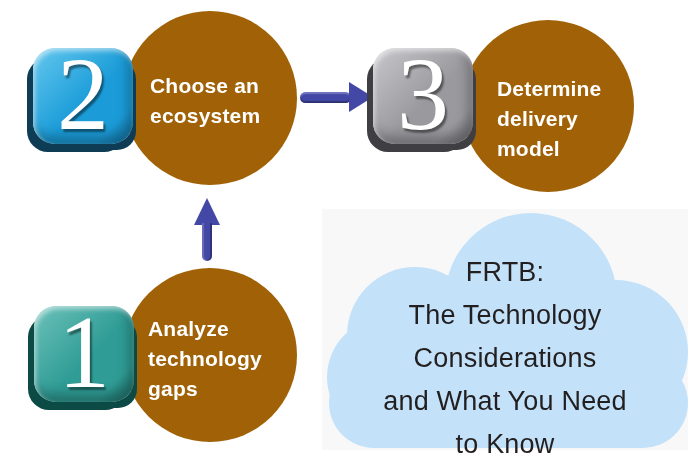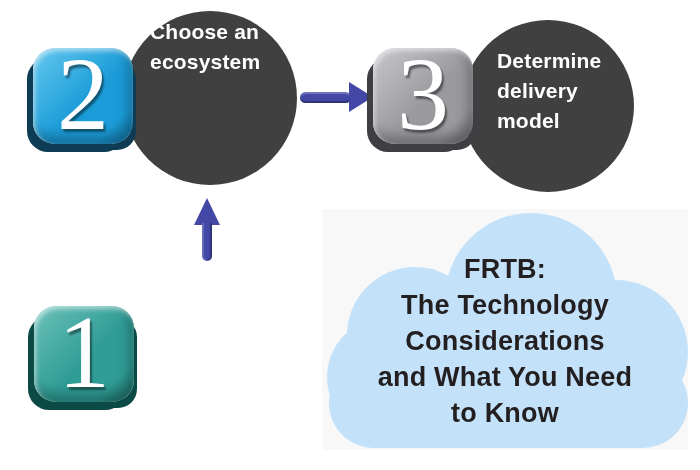--- a/index.html
+++ b/index.html
@@ -11,27 +11,27 @@
   .panel{position:absolute;left:322px;top:209px;width:366px;height:241px;background:#f8f8f8;}
   
   .lobe{position:absolute;background:#c3e2fa;border-radius:50%;}
   .lobe-top{left:445px;top:213px;width:172px;height:172px;}
   .lobe-left-upper{left:347px;top:267px;width:136px;height:136px;}
   .lobe-far-left{left:327px;top:318px;width:118px;height:118px;}
   .lobe-right{left:544px;top:280px;width:144px;height:144px;}
   .cloud-base{position:absolute;left:329px;top:358px;width:359px;height:90px;background:#c3e2fa;border-radius:45px;}
   .cloud-text{
     position:absolute;left:345px;top:251px;width:320px;
-    font-size:27px;font-weight:bold;line-height:36px;color:#231f20;
+    font-size:27px;font-weight:normal;line-height:43px;color:#231f20;
     text-align:center;white-space:pre-line;letter-spacing:.2px;
   }
   
   .circle{
-    position:absolute;background:#404040;border-radius:50%;
-    display:flex;
+    position:absolute;background:#a16207;border-radius:50%;
+    display:flex;align-items:center;
   }
   .circle-2{left:123px;top:11px;width:174px;height:174px;}
   .circle-3{left:462px;top:20px;width:172px;height:172px;}
   .circle-1{left:123px;top:268px;width:174px;height:174px;}
   .circle-label{
     color:#ffffff;font-size:21px;font-weight:bold;line-height:30px;
     white-space:pre-line;letter-spacing:.2px;
   }
   .circle-2 .circle-label{padding-left:27px;padding-top:6px;}
   .circle-3 .circle-label{padding-left:35px;padding-top:26px;}
@@ -99,20 +99,25 @@
     <div class="circle-label">Choose an
 ecosystem</div>
   </div>
 
   <div class="circle circle-3">
     <div class="circle-label">Determine
 delivery
 model</div>
   </div>
 
+  <div class="circle circle-1">
+    <div class="circle-label">Analyze
+technology
+gaps</div>
+  </div>
 
   <div class="arrow-right-tail"></div>
   <div class="arrow-right-head"></div>
 
   <div class="arrow-up-head"></div>
   <div class="arrow-up-tail"></div>
 
   <div class="key key-blue">
     <span class="key-num">2</span>
   </div>

